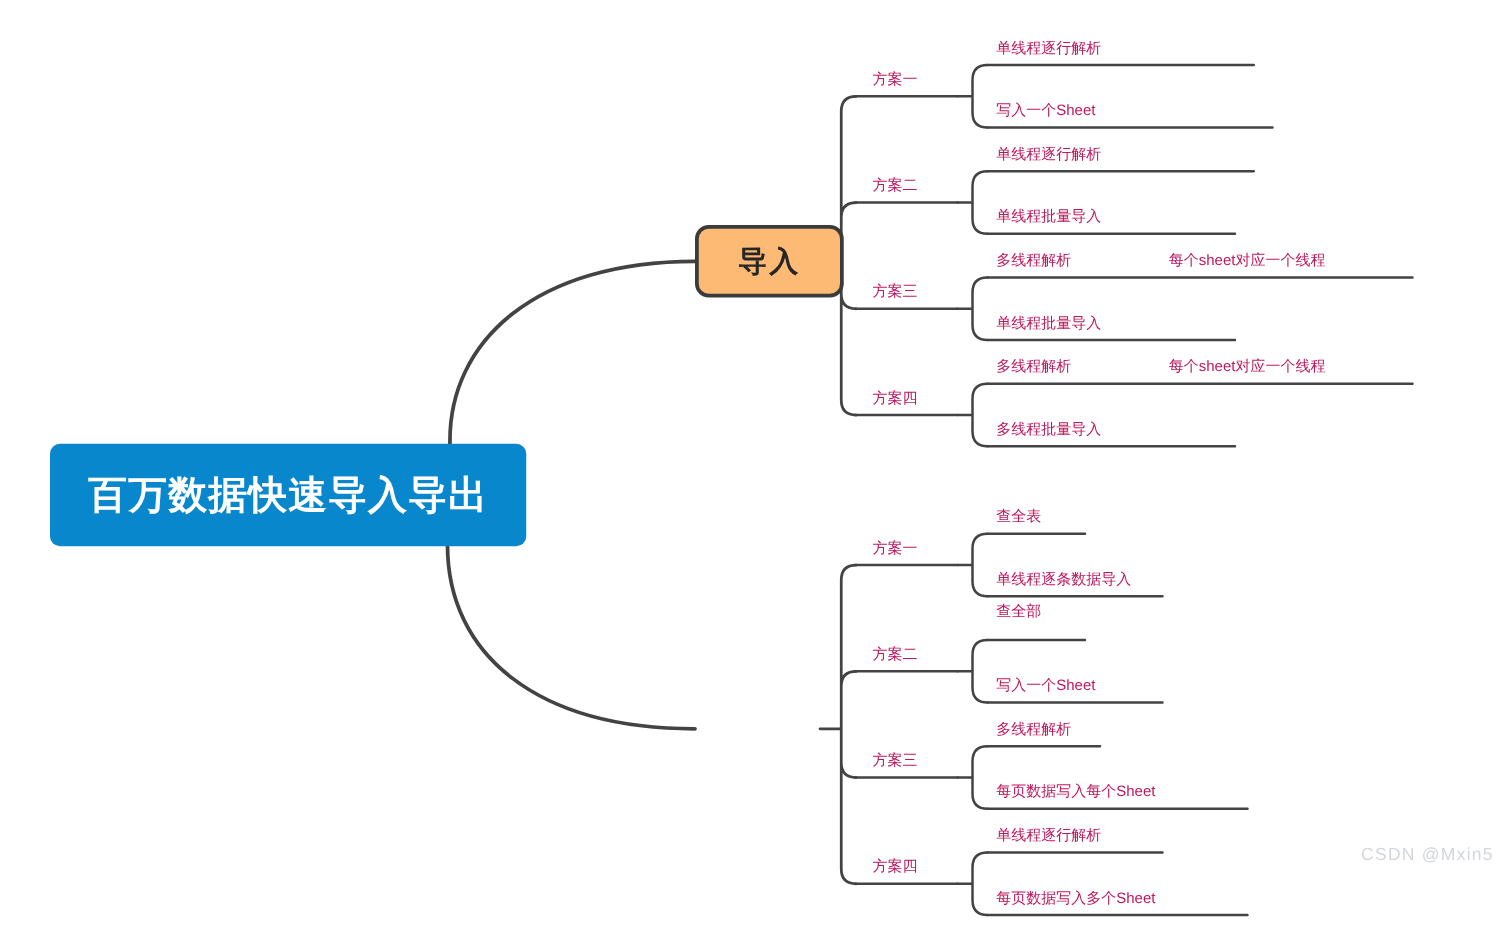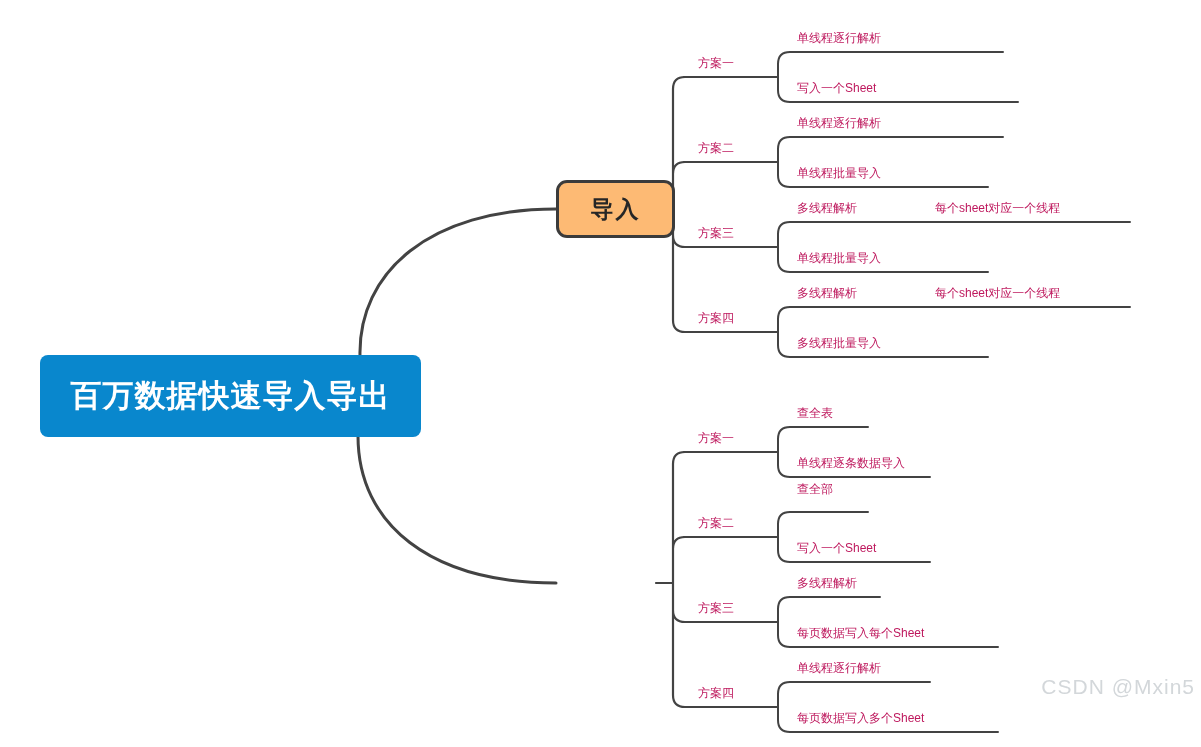--- a/index.html
+++ b/index.html
@@ -9,21 +9,21 @@
   .root-node{position:absolute;left:40px;top:355px;width:381px;height:82px;
              background:#0987cd;border-radius:8px;display:flex;align-items:center;
              justify-content:center;color:#ffffff;font-size:31px;font-weight:700;
              letter-spacing:1px;white-space:nowrap;}
   .topic-node{position:absolute;width:119px;height:58px;background:#fdba74;
               border:3px solid #3b3b3b;border-radius:11px;box-sizing:border-box;
               display:flex;align-items:center;justify-content:center;
               font-size:23px;font-weight:700;color:#262626;letter-spacing:2px;}
   .lbl{position:absolute;height:20px;line-height:20px;font-size:12px;color:#be185d;
        white-space:nowrap;}
-  .watermark{position:absolute;right:6px;top:675px;font-size:21px;color:#d3d7da;
+  .watermark{position:absolute;right:6px;top:675px;font-size:14px;color:#d3d7da;
              letter-spacing:1px;}
 </style>
 </head>
 <body>
 
 <div class="stage">
 
   <svg class="wires" width="1201" height="747" viewBox="0 0 1201 747">
     <g fill="none" stroke="#434343" stroke-linecap="round">
 

